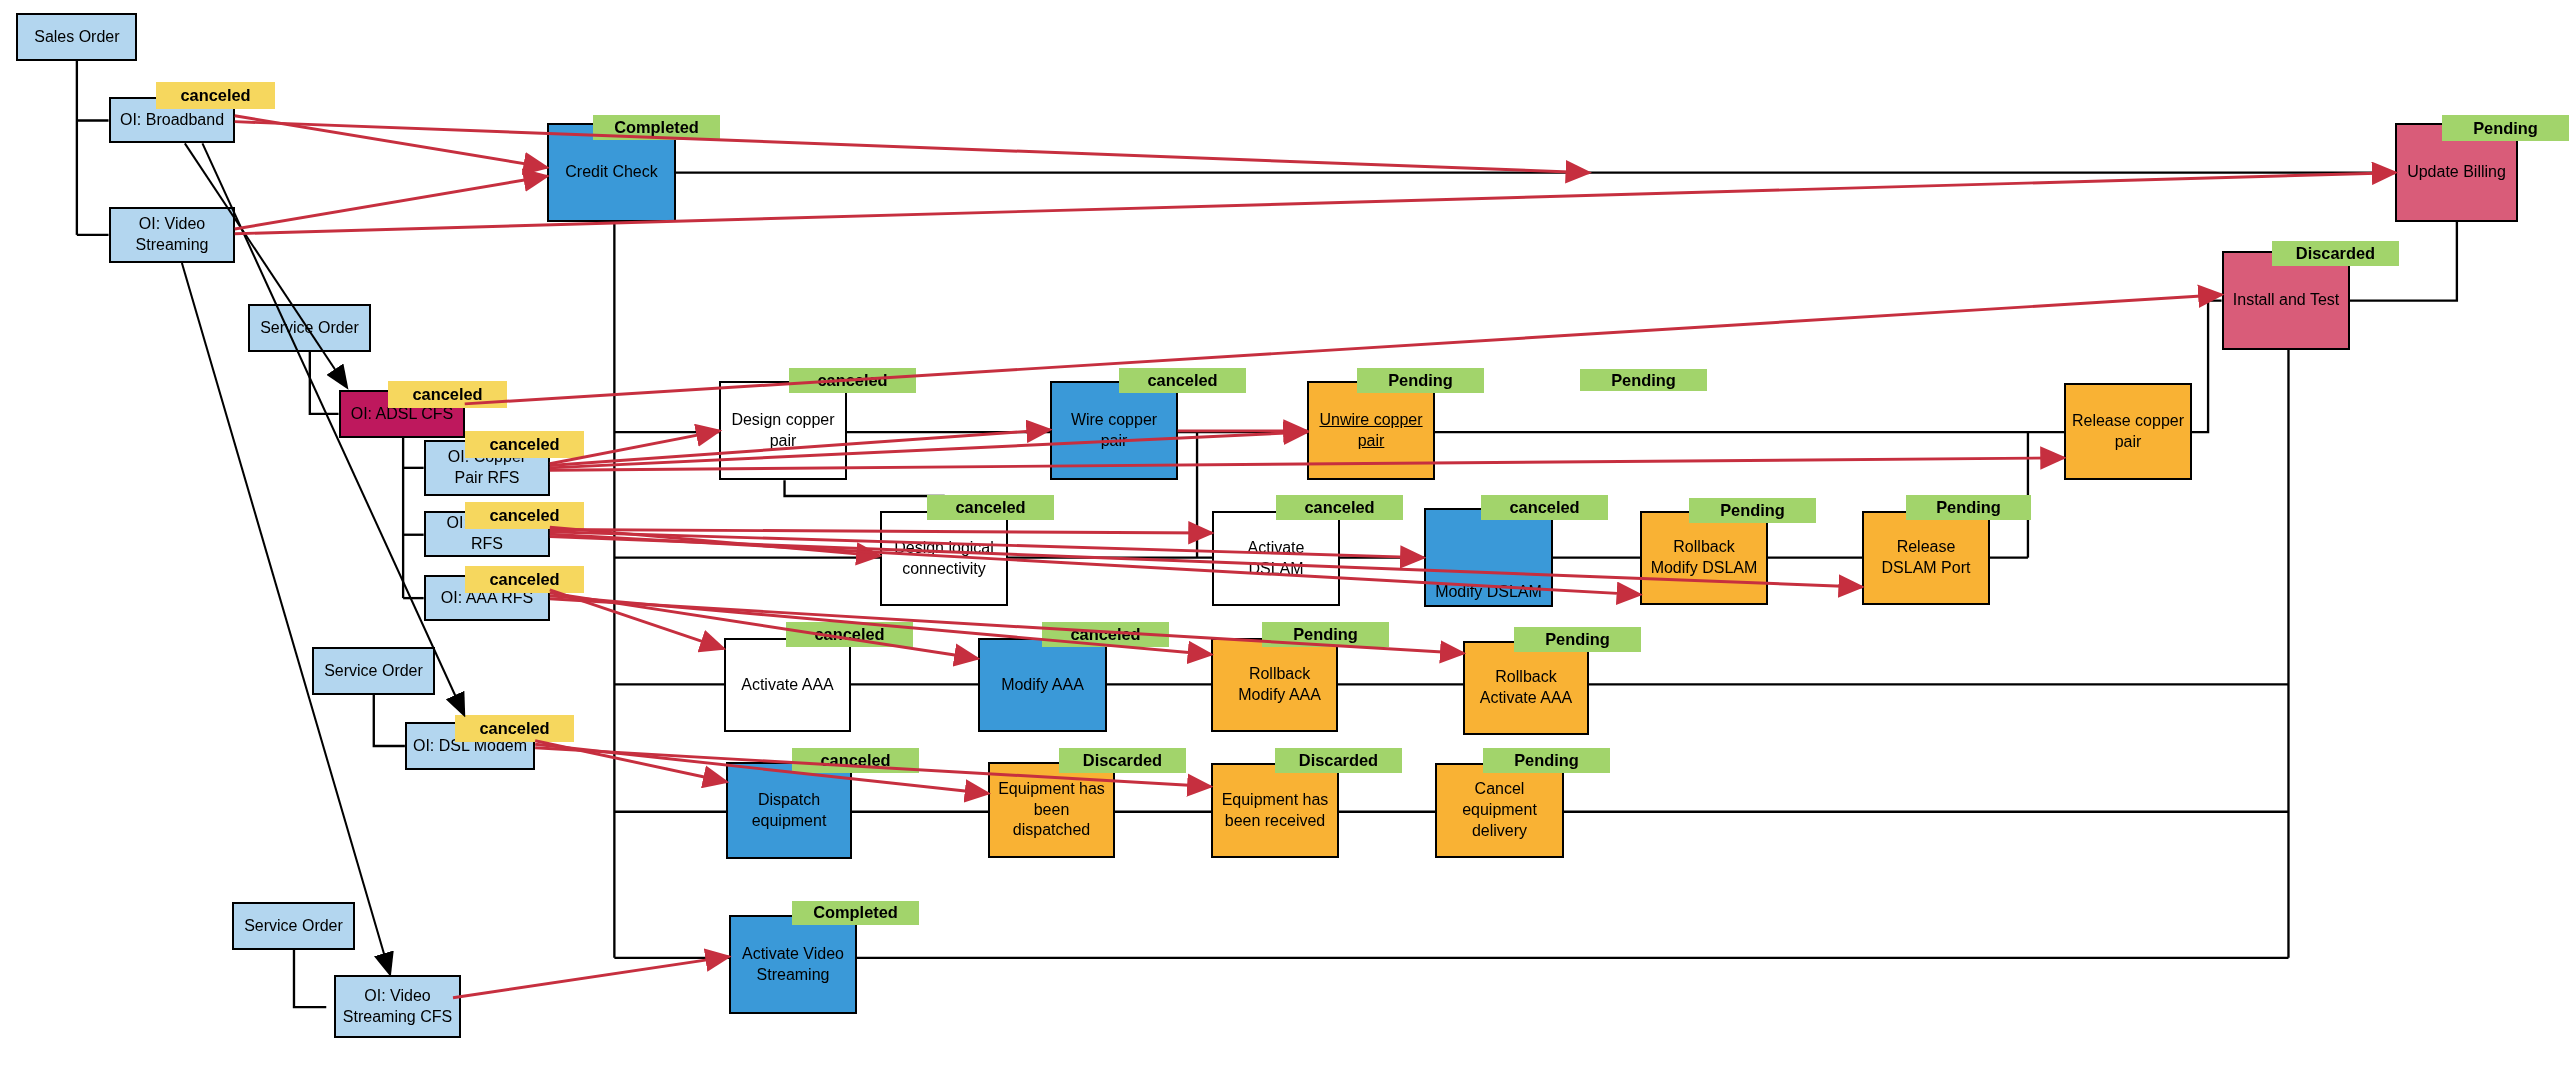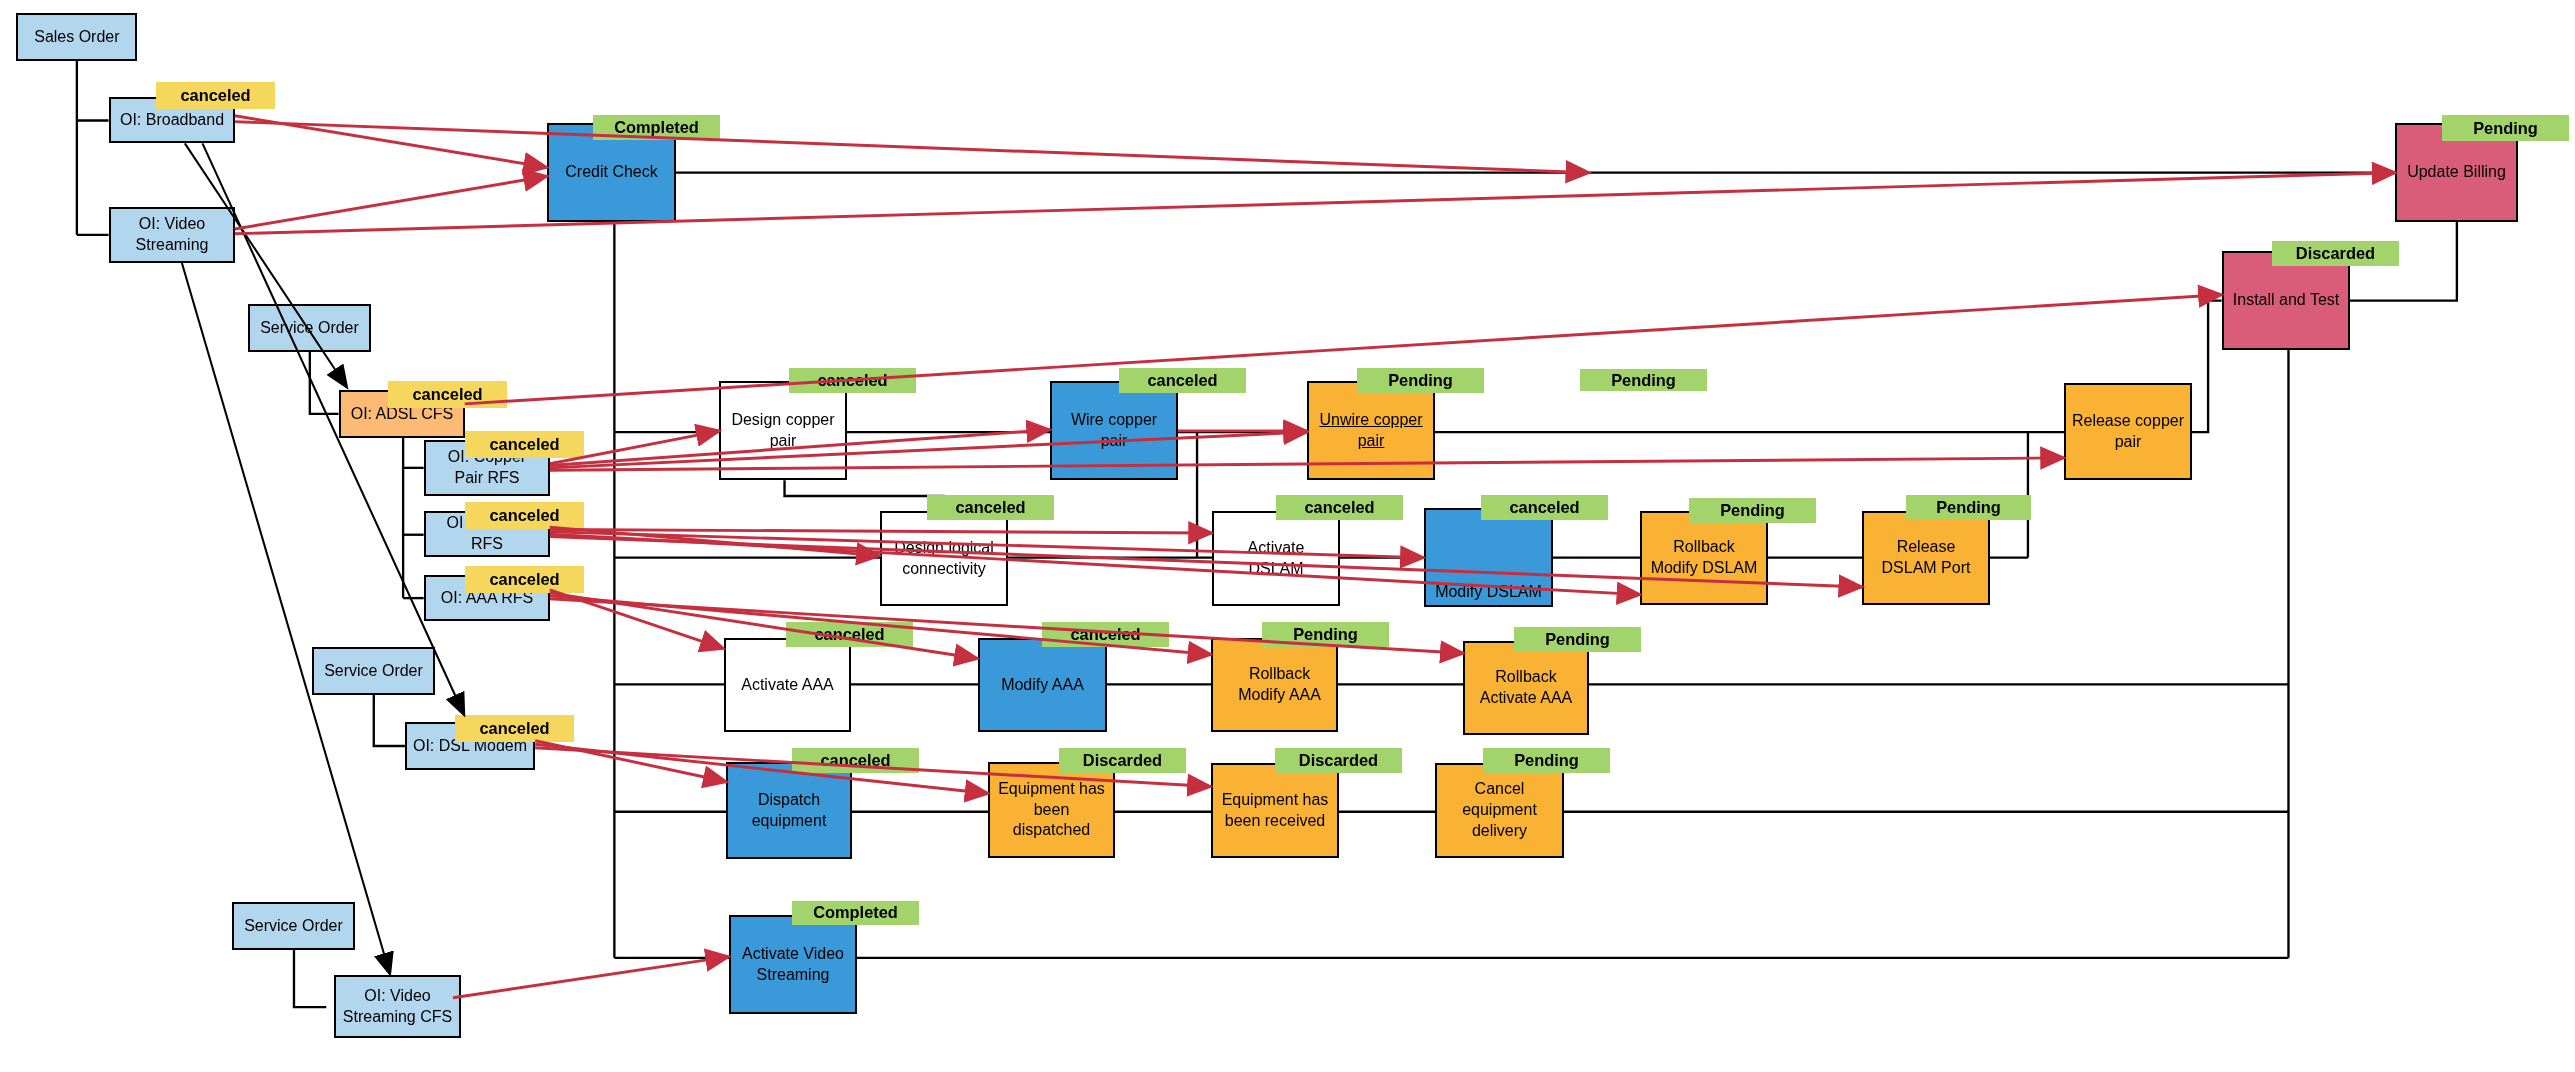--- a/index.html
+++ b/index.html
@@ -65,21 +65,21 @@
         <span>Update Billing</span>
       </div>
       <div class="badge" style="left: 2442px; top: 115px; width: 127px; height: 26px; background: rgb(162, 212, 107);">Pending</div>
       <div class="node" style="left: 2222px; top: 251px; width: 128px; height: 99px; background: rgb(217, 92, 121);">
         <span>Install and Test</span>
       </div>
       <div class="badge" style="left: 2272px; top: 241px; width: 127px; height: 25px; background: rgb(162, 212, 107);">Discarded</div>
       <div class="node" style="left: 248px; top: 304px; width: 123px; height: 48px; background: rgb(179, 214, 239);">
         <span>Service Order</span>
       </div>
-      <div class="node" style="left: 339px; top: 390px; width: 126px; height: 48px; background: #fdba74;">
+      <div class="node" style="left: 339px; top: 390px; width: 126px; height: 48px; background: #be185d;">
         <span>OI: ADSL CFS</span>
       </div>
       <div class="badge" style="left: 388px; top: 381px; width: 119px; height: 27px; background: rgb(246, 215, 94);">canceled</div>
       <div class="node" style="left: 424px; top: 440px; width: 126px; height: 56px; background: rgb(179, 214, 239);">
         <span>OI: Copper Pair RFS</span>
       </div>
       <div class="badge" style="left: 465px; top: 431px; width: 119px; height: 27px; background: rgb(246, 215, 94);">canceled</div>
       <div class="node" style="left: 424px; top: 511px; width: 126px; height: 46px; background: rgb(179, 214, 239);">
         <span>OI: DSLAM RFS</span>
       </div>

